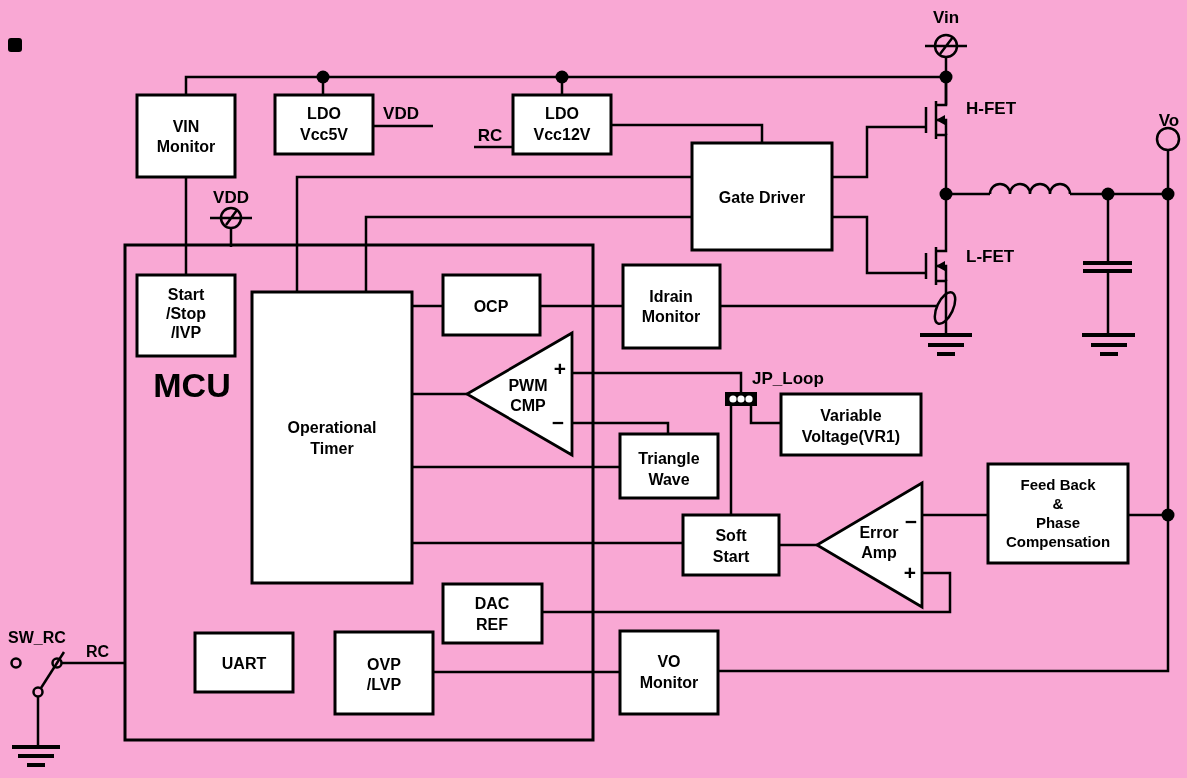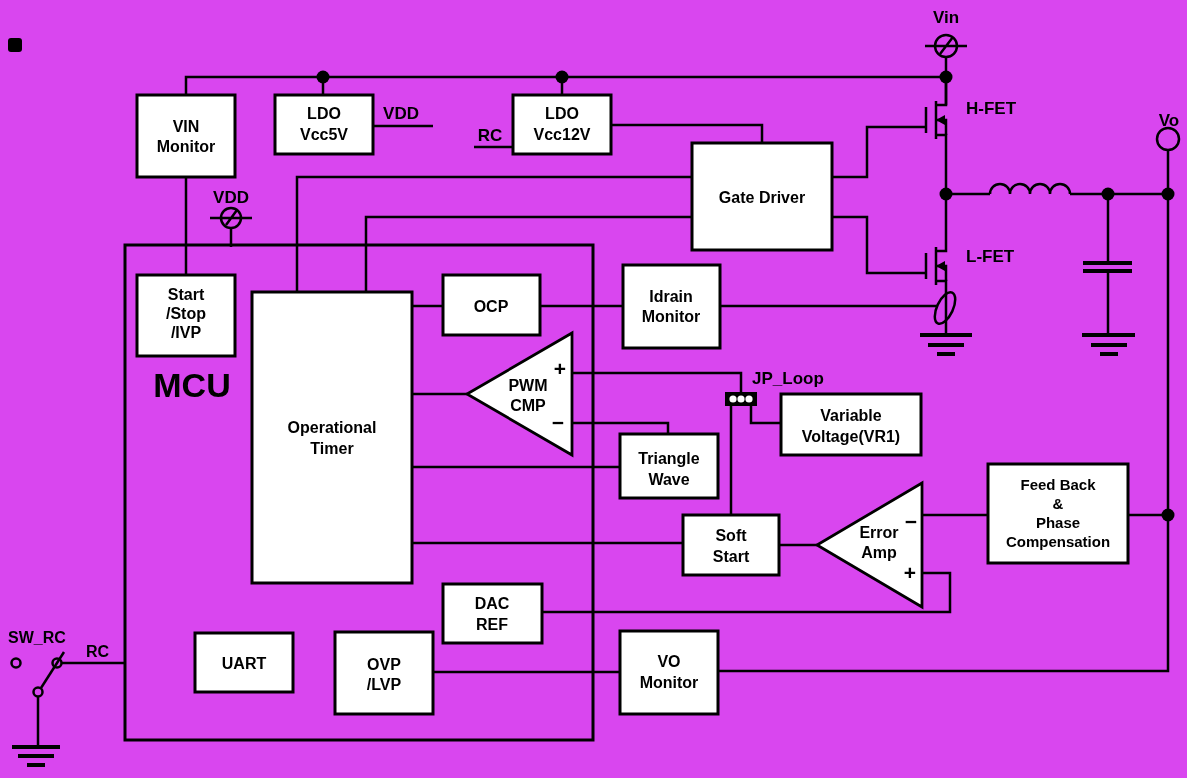--- a/index.html
+++ b/index.html
@@ -1,16 +1,16 @@
 <!DOCTYPE html>
 <html><head>
 <meta charset="utf-8">
 <style>
   html,body{margin:0;padding:0;background:#ffffff;}
-  .stage{width:1187px;height:778px;position:relative;background:#d946ef;overflow:hidden;}
+  .stage{width:1187px;height:778px;position:relative;background:#f9a8d4;overflow:hidden;}
   svg{display:block;}
   .wire{stroke:#000;stroke-width:2.5;fill:none;}
   .edge{stroke:#000;stroke-width:3;fill:none;}
   .box{fill:#fff;stroke:#000;stroke-width:3;}
   .tri{fill:#fff;stroke:#000;stroke-width:2.8;}
   .thick{stroke:#000;stroke-width:4;fill:none;}
   .dot{fill:#000;stroke:none;}
   .sym{stroke:#000;stroke-width:2.5;fill:none;}
   .lbl{font-family:"Liberation Sans",sans-serif;font-weight:700;font-size:16px;fill:#000;text-anchor:middle;}
   .lbl-sm{font-family:"Liberation Sans",sans-serif;font-weight:700;font-size:15px;fill:#000;text-anchor:middle;}

